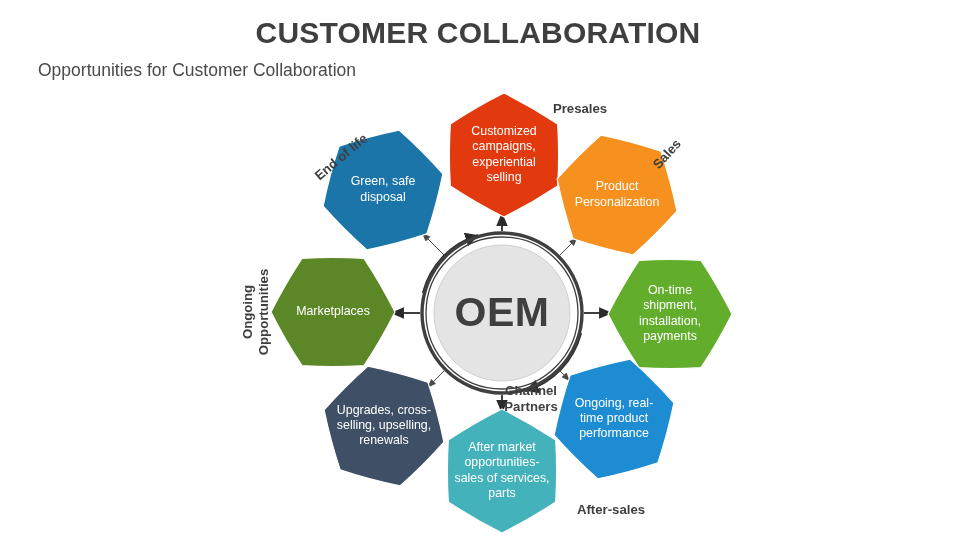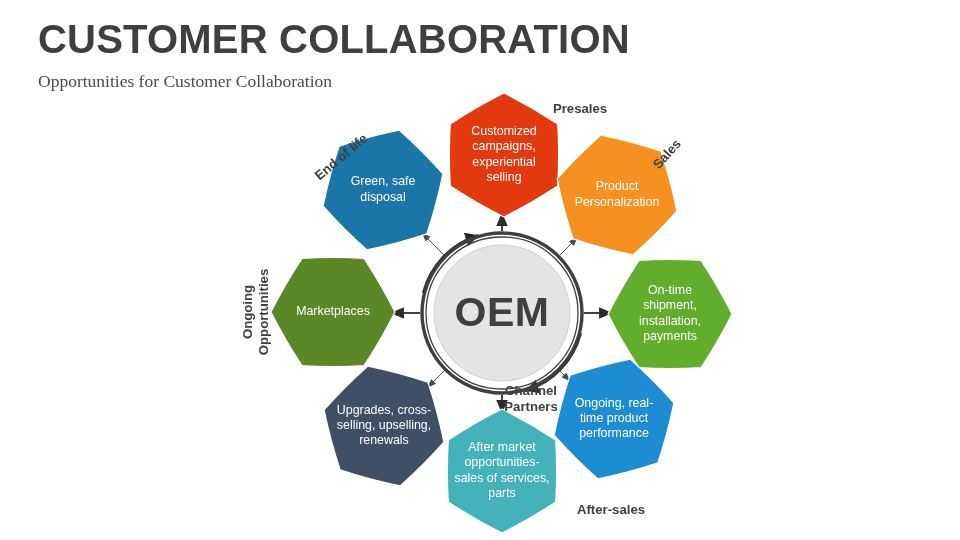--- a/index.html
+++ b/index.html
@@ -24,37 +24,37 @@
   }
 
   #header {
     position: absolute;
     left: 38px;
     top: 16px;
     width: 880px;
   }
 
   #page-title {
-    font-size: 40px;
+    font-size: 30px;
     font-weight: bold;
     letter-spacing: 0.2px;
     color: #3f3f3f;
     line-height: 1.15;
     margin: 0;
     white-space: nowrap;
+    text-align: center;
   }
 
   #page-subtitle {
     font-size: 17.5px;
     font-weight: normal;
     color: #4a4a4a;
     margin: 9px 0 0 0;
     line-height: 1.2;
     white-space: nowrap;
-    font-family: Liberation Serif, serif;
   }
 
   #diagram-wrap {
     position: absolute;
     left: 0;
     top: 78px;
     width: 960px;
     height: 462px;
   }
 

